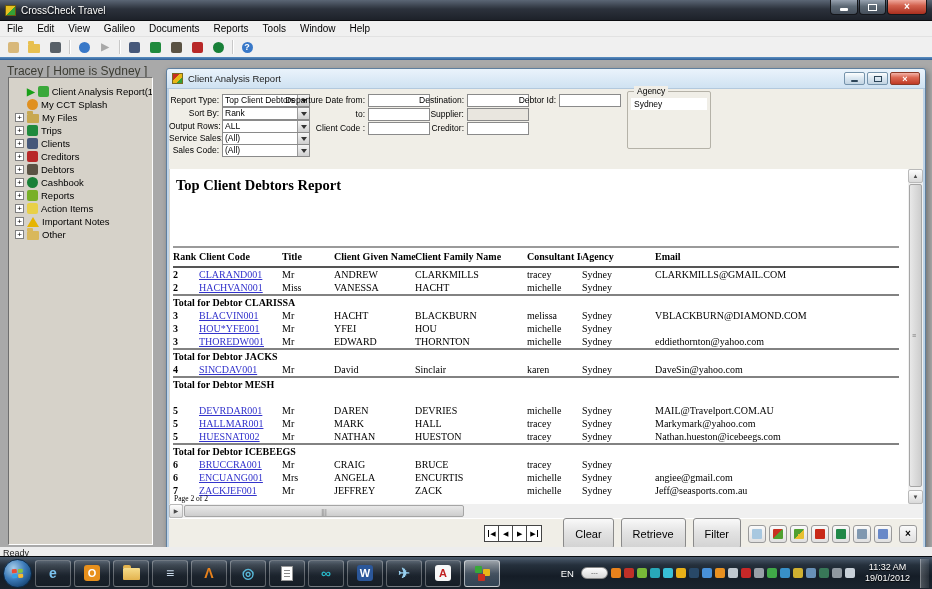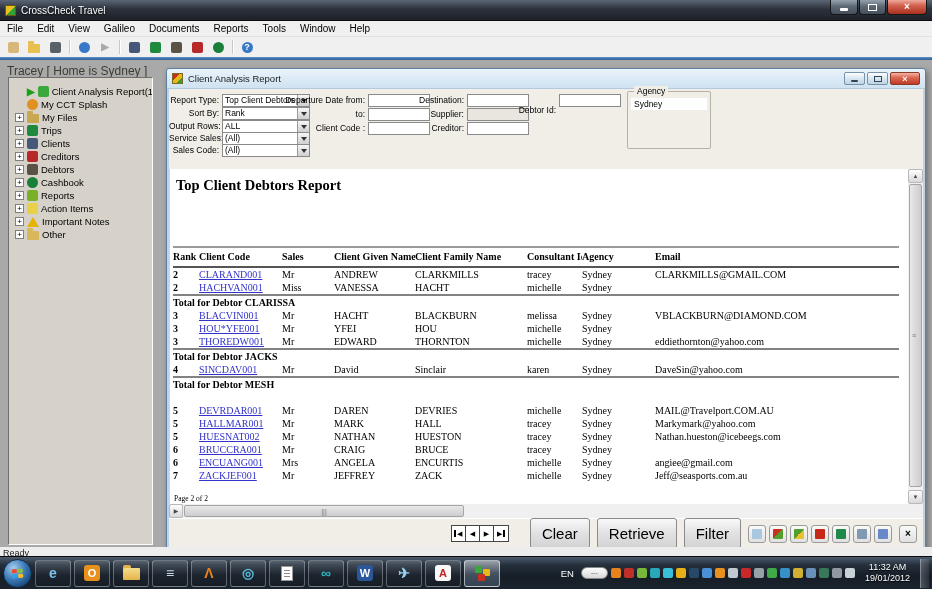--- a/index.html
+++ b/index.html
@@ -92,21 +92,21 @@
 #hs-thumb{position:absolute;left:15px;top:1px;width:280px;height:12px;background:linear-gradient(#e8e8e8,#cdcdcd);border:1px solid #a5a5a5;border-radius:2px;text-align:center;font-size:7px;color:#777;line-height:11px}
 #sb-corner{position:absolute;right:0;bottom:30px;width:15px;height:14px;background:#f0f0f0}
 
 
 #bottombar{position:absolute;left:0;right:0;bottom:0;height:30px;background:#f0eee7;border-top:1px solid #fff;display:flex;align-items:center;justify-content:flex-end;padding-right:6px;gap:7px}
 #nav-group{display:flex;border:1px solid #444;background:#fff;margin-right:14px}
 .nav-btn{width:14px;height:15px;border:none;border-right:1px solid #444;background:#fff;font-size:7px;line-height:13px;padding:0;color:#000;display:flex;align-items:center;justify-content:center;gap:1px}
 .nav-btn:last-child{border-right:none}
 .nav-bar{display:inline-block;width:1.5px;height:7px;background:#000}
 .nav-tri{font-size:7px}
-.w7-btn{height:31px;padding:0 11px;font-size:15px;font-family:"Liberation Sans",sans-serif;border:1px solid #8a8a8a;border-radius:3px;background:linear-gradient(#f9f9f9,#e3e3e3 45%,#d2d2d2);color:#000}
+.w7-btn{height:31px;padding:0 11px;font-size:11px;font-family:"Liberation Sans",sans-serif;border:1px solid #8a8a8a;border-radius:3px;background:linear-gradient(#f9f9f9,#e3e3e3 45%,#d2d2d2);color:#000}
 .ico-btn{width:18px;height:18px;border:1px solid #9a9a9a;border-radius:3px;background:linear-gradient(#fafafa,#e0e0e0);display:flex;align-items:center;justify-content:center;padding:0}
 .ico-btn .dot{width:10px;height:10px;border-radius:1px}
 #footer-icons{display:flex;gap:3px}
 #close-x{font-size:10px;font-weight:bold;line-height:10px}
 
 
 #statusbar{position:absolute;left:0;top:547px;width:932px;height:9px;background:#ededed;overflow:hidden}
 #statusbar span{font-size:9px;margin-left:3px;line-height:11px;color:#222}
 
 
@@ -325,21 +325,21 @@
         <input class="txt" style="left: 199px; top: 19px;">
         <input class="txt" style="left: 199px; top: 33px;">
 
         <span class="f-label" style="left:237px;width:58px;top:6px">Destination:</span>
         <span class="f-label" style="left:237px;width:58px;top:20px">Supplier:</span>
         <span class="f-label" style="left:237px;width:58px;top:34px">Creditor:</span>
         <input class="txt" style="left: 298px; top: 5px;">
         <input class="txt" style="left: 298px; top: 19px;" disabled="">
         <input class="txt" style="left: 298px; top: 33px;">
 
-        <span class="f-label" style="left:345px;width:42px;top:16px">Debtor Id:</span>
+        <span class="f-label" style="left:345px;width:42px;top:6px">Debtor Id:</span>
         <input class="txt" style="left: 390px; top: 5px;">
 
         <div id="agency-group">
           <span id="agency-label">Agency</span>
           <div id="agency-list">Sydney</div>
         </div>
       </div>
 
       <div id="report-view">
         <div id="report-title">Top Client Debtors Report</div>
@@ -351,21 +351,21 @@
               <col style="width:81px">
               <col style="width:112px">
               <col style="width:55px">
               <col style="width:73px">
               <col style="width:244px">
             </colgroup>
           <thead>
               <tr>
                 <th>Rank</th>
                 <th>Client Code</th>
-                <th>Sales</th>
+                <th>Title</th>
                 <th>Client Given Name</th>
                 <th>Client Family Name</th>
                 <th>Consultant Id</th>
                 <th>Agency</th>
                 <th>Email</th>
               </tr>
             </thead>
           <tbody>
               <tr class="data-row">
                 <td class="rank-cell">2</td>
@@ -461,20 +461,23 @@
               </tr>
               <tr class="data-row">
                 <td class="rank-cell">5</td>
                 <td><a class="code">HUESNAT002</a></td>
                 <td>Mr</td>
                 <td>NATHAN</td>
                 <td>HUESTON</td>
                 <td>tracey</td>
                 <td>Sydney</td>
                 <td>Nathan.hueston@icebeegs.com</td>
+              </tr>
+              <tr class="total-row">
+                <td colspan="8">Total for Debtor ICEBEEGS</td>
               </tr>
               <tr class="data-row">
                 <td class="rank-cell">6</td>
                 <td><a class="code">BRUCCRA001</a></td>
                 <td>Mr</td>
                 <td>CRAIG</td>
                 <td>BRUCE</td>
                 <td>tracey</td>
                 <td>Sydney</td>
                 <td></td>

